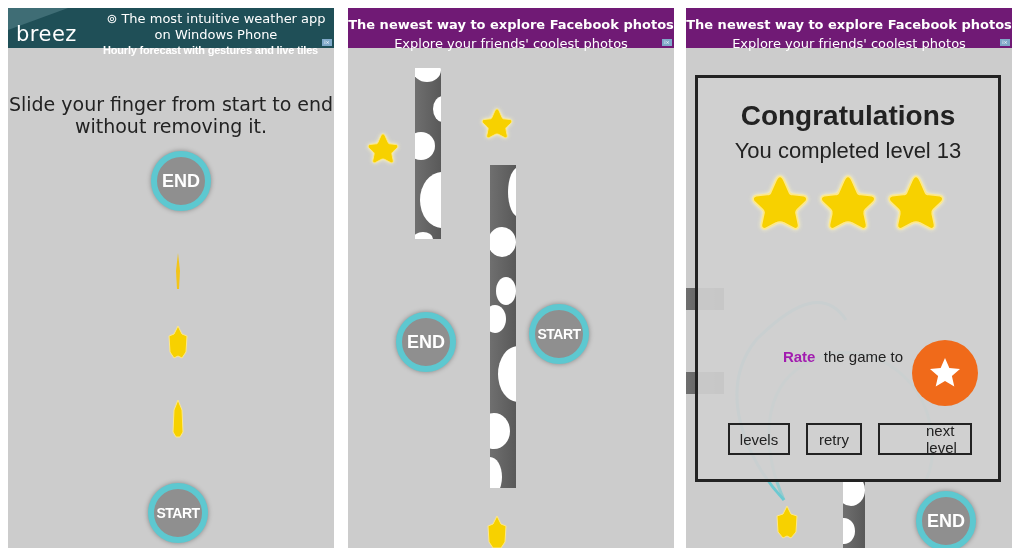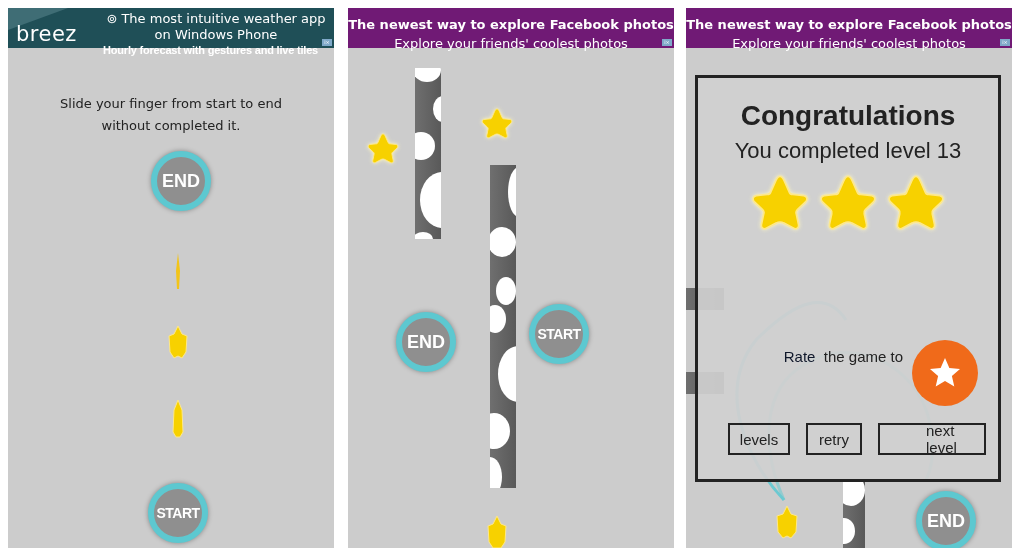--- a/index.html
+++ b/index.html
@@ -16,39 +16,39 @@
   .ad-fb { background: #701a75; }
   .ad-badge { position: absolute; right: 2px; bottom: 2px; width: 10px; height: 7px; background: #7fa9c9; font-size: 5px; line-height: 7px; color: #fff; }
   .breez-logo { position: absolute; left: 8px; top: 14px; font-size: 21px; color: #ffffff; letter-spacing: 0.5px; font-family: "DejaVu Sans", sans-serif; }
   .breez-wing { position: absolute; left: 0; top: 0; width: 0; height: 0; border-top: 22px solid #3f6d75; border-right: 60px solid transparent; }
   .breez-l1 { position: absolute; left: 90px; right: 0; top: 3px; font-size: 13px; }
   .breez-l2 { position: absolute; left: 90px; right: 0; top: 19px; font-size: 13px; }
   .breez-l3 { position: absolute; left: 85px; right: 6px; top: 36px; font-size: 11px; font-weight: bold; letter-spacing: -0.2px; font-family: "Liberation Sans", sans-serif; }
   .fb-l1 { position: absolute; left: 0; right: 0; top: 9px; font-size: 13px; font-weight: bold; }
   .fb-l2 { position: absolute; left: 0; right: 0; top: 28px; font-size: 13px; }
 
-  .instr { position: absolute; left: 0; right: 0; top: 85px; text-align: center; font-size: 13px; line-height: 22px; color: #222; }
+  .instr { position: absolute; left: 0; right: 0; top: 85px; text-align: center; font-size: 19px; line-height: 22px; color: #222; }
 
   .node { position: absolute; width: 60px; height: 60px; border-radius: 50%; background: #8f8f8f; border: 6px solid #5dc8d0; box-shadow: 0 0 5px rgba(0,0,0,0.35); color: #fff; font-weight: bold; display: flex; align-items: center; justify-content: center; font-family: "Liberation Sans", sans-serif; }
   .node.end { font-size: 18px; }
   .node.start { font-size: 14px; letter-spacing: -0.5px; }
 
   .wall { position: absolute; background: linear-gradient(90deg, #6f6f6f, #595959); overflow: hidden; }
   .hole { position: absolute; border-radius: 50%; background: #fff; }
 
   .star { position: absolute; filter: drop-shadow(0 0 2px #fff8c0); }
   .token { position: absolute; }
 
   .modal { position: absolute; left: 9px; top: 67px; width: 306px; height: 407px; border: 3px solid #222; background: rgba(208,208,208,0.93); }
   .m-title { position: absolute; left: 0; right: 0; top: 22px; text-align: center; font-size: 28px; font-weight: bold; color: #222; font-family: "Liberation Sans", sans-serif; }
   .m-sub { position: absolute; left: 0; right: 0; top: 60px; text-align: center; font-size: 22px; color: #222; font-family: "Liberation Sans", sans-serif; }
   .m-stars { position: absolute; left: 53px; top: 95px; width: 200px; height: 60px; }
   .m-offer { position: absolute; left: 0; right: 0; top: 180px; text-align: center; font-size: 15px; line-height: 24px; color: #222; font-family: "Liberation Sans", sans-serif; }
   .red { color: #d0191f; font-weight: bold; }
-  .orange { color: #0f172a; font-weight: normal; margin-top: 44px; }
+  .orange { color: #a21caf; font-weight: bold; margin-top: 44px; }
   .m-rate { position: absolute; left: 20px; width: 185px; top: 266px; text-align: right; font-size: 15px; line-height: 26px; color: #222; font-family: "Liberation Sans", sans-serif; }
   .rate-btn { position: absolute; left: 214px; top: 262px; width: 66px; height: 66px; border-radius: 50%; background: #f06a1a; display: flex; align-items: center; justify-content: center; }
   .m-btns { position: absolute; left: 30px; top: 345px; height: 32px; }
   .m-btn { position: absolute; top: 0; height: 32px; border: 2px solid #222; background: transparent; font-size: 15px; color: #222; display: flex; align-items: center; justify-content: center; font-family: "Liberation Sans", sans-serif; }
 </style>
 </head>
 <body>
 
 <svg width="0" height="0" style="position:absolute">
   <defs>
@@ -63,21 +63,21 @@
     <div class="breez-wing"></div>
     <div class="breez-logo">breez</div>
     <div class="breez-l1">⊚ The most intuitive weather app</div>
     <div class="breez-l2">on Windows Phone</div>
     <div class="breez-l3">Hourly forecast with gestures and live tiles</div>
     <div class="ad-badge">i×</div>
   </div>
 
   <div class="instr">
     <div>Slide your finger from start to end</div>
-    <div>without completed it.</div>
+    <div>without removing it.</div>
   </div>
 
   <div class="node end" style="left:143px; top:143px;">
     <span>END</span>
   </div>
 
   <svg class="token" style="left:166px; top:245px;" width="8" height="36" viewBox="0 0 8 36">
     <path d="M4 0 L6 18 L5 36 L3 36 L2 18 Z" fill="#f2c418"></path>
   </svg>
   <svg class="token" style="left:160px; top:318px;" width="20" height="34" viewBox="0 0 20 34">
@@ -182,16 +182,16 @@
 
     <div class="rate-btn">
       <svg width="36" height="36" viewBox="0 0 24 24">
         <path d="M12 2 L14.9 8.6 L22 9.3 L16.6 14 L18.2 21 L12 17.3 L5.8 21 L7.4 14 L2 9.3 L9.1 8.6 Z" fill="#ffffff"></path>
       </svg>
     </div>
 
     <div class="m-btns">
       <div class="m-btn" style="left:0; width:62px;">levels</div>
       <div class="m-btn" style="left:78px; width:56px;">retry</div>
-      <div class="m-btn" style="left:150px; width:108px;padding-left:46px;">next level</div>
+      <div class="m-btn" style="left:150px; width:94px;padding-left:46px;">next level</div>
     </div>
   </div>
 </div>
 
 </body></html>

